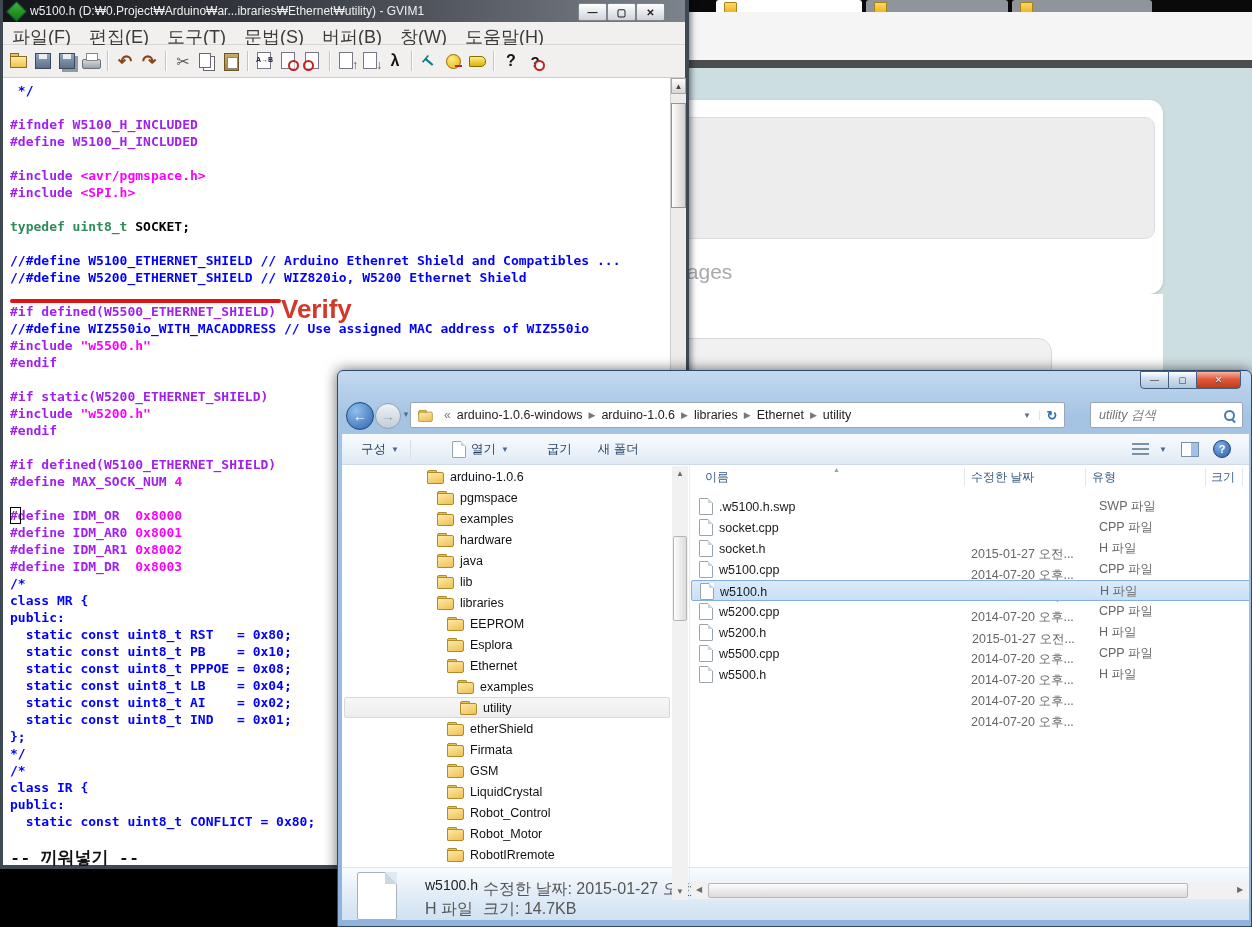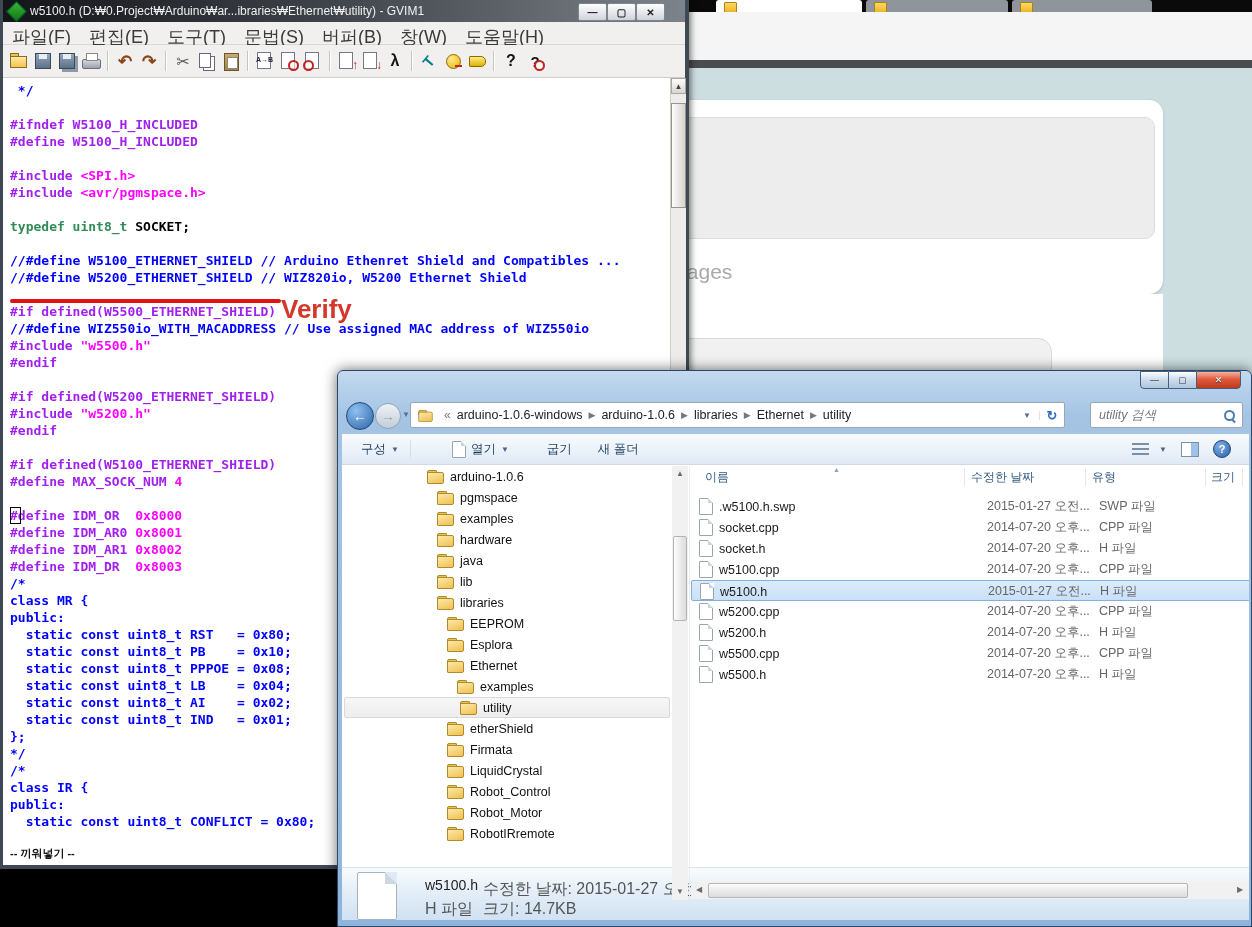--- a/index.html
+++ b/index.html
@@ -86,21 +86,21 @@
   .i-help-find::before{content:"?";font-size:15px;font-weight:bold;color:#111;}
 
   #gvim-text{left:0;top:78px;width:667px;height:787px;background:#fff;overflow:hidden;}
   #gvim-code{padding:4px 0 0 7px;font-family:"DejaVu Sans Mono",monospace;font-weight:bold;
              font-size:13px;line-height:17px;}
   .cl{height:17px;white-space:pre;}
   .sy-p{color:#a020f0;} .sy-s{color:#ff00ff;} .sy-c{color:#0000ff;} .sy-t{color:#2e8b57;} .sy-n{color:#000;}
   #vim-cursor{left:7px;top:507px;width:9px;height:15px;border:1px solid #000;}
   #red-underline{left:7px;top:299px;width:271px;height:4px;background:#e01212;border-radius:2px;}
   #verify-note{left:278px;top:294px;font-size:26px;font-weight:bold;color:#d3382a;font-family:"Liberation Sans",sans-serif;}
-  #gvim-status{left:7px;top:846px;font-family:Liberation Sans, sans-serif;font-weight:bold;font-size:11px;color:#111;}
+  #gvim-status{left:7px;top:846px;font-family:Liberation Mono, monospace;font-weight:bold;font-size:17px;color:#111;}
   #gvim-scroll{left:667px;top:78px;width:15px;height:787px;background:#edecea;border-left:1px solid #cfcdc8;}
   .sc-arrow{position:absolute;left:0;width:15px;height:16px;background:linear-gradient(#fdfdfd,#d8d6d2);
             border:1px solid #a8a6a1;box-sizing:border-box;font-size:8px;color:#444;text-align:center;line-height:15px;}
   #gvim-thumb{position:absolute;left:0;top:25px;width:15px;height:105px;background:linear-gradient(90deg,#fdfdfd,#d5d3cf);
               border:1px solid #96948f;box-sizing:border-box;}
 
   
   #explorer{left:337px;top:370px;width:915px;height:557px;z-index:20;border-radius:6px 6px 0 0;
             background:linear-gradient(180deg,#c3d9ef 0%,#a5c4e4 8%,#8fb3da 100%);
             border:1px solid #2b4a6b;box-sizing:border-box;box-shadow:0 0 14px rgba(0,0,0,.6);}
@@ -164,21 +164,21 @@
   #tree-scroll{left:330px;top:32px;width:16px;height:434px;background:#f1f1f1;}
   .xsc-arrow{position:absolute;left:0;width:16px;height:16px;font-size:8px;color:#6b6b6b;text-align:center;line-height:16px;}
   #tree-thumb{position:absolute;left:1px;top:70px;width:14px;height:85px;background:linear-gradient(90deg,#fcfcfc,#dcdcdc);
               border:1px solid #b5b5b5;border-radius:2px;box-sizing:border-box;}
   #pane-divider{left:347px;top:32px;width:1px;height:434px;background:#ececec;}
   
   #xp-files{left:349px;top:62px;width:674px;height:200px;font-size:12.5px;}
   .frow{position:relative;height:21px;}
   .frow.sel{background:linear-gradient(#dcebfa,#c8e0f7);border:1px solid #84aede;border-radius:2px;box-sizing:border-box;}
   .fc{position:absolute;top:0;height:21px;display:flex;align-items:center;white-space:nowrap;}
-  .fc-icon{left:8px;} .fc-name{left:28px;color:#1a1a1a;} .fc-date{left:296px;color:#666;} .fc-type{left:408px;color:#666;}
+  .fc-icon{left:8px;} .fc-name{left:28px;color:#1a1a1a;} .fc-date{left:280px;color:#666;margin-top:48px;} .fc-type{left:408px;color:#666;}
   
   #xp-hscroll{left:349px;top:448px;width:558px;height:17px;background:#f1f1f1;}
   #h-thumb{position:absolute;left:17px;top:1px;width:480px;height:15px;background:linear-gradient(#fcfcfc,#dcdcdc);
            border:1px solid #b5b5b5;border-radius:2px;box-sizing:border-box;}
   #details-bg{left:0;top:433px;width:907px;height:53px;background:linear-gradient(#f9fcfe,#e4eef8 45%,#cfe1f2);
               border-top:1px solid #dde6ef;}
   .bigdoc{position:relative;width:38px;height:46px;background:#fff;border:1px solid #a8b2bc;border-radius:2px;}
   .bigdoc::after{content:"";position:absolute;right:-1px;top:-1px;border-style:solid;border-width:0 12px 12px 0;
                  border-color:#cdd7df #dfeaf4;}
   .det-name{font-size:14px;color:#222;}
@@ -251,34 +251,34 @@
         <span class="tb i-help"></span>
         <span class="tb i-help-find"></span>
       </div>
     <div id="gvim-text" class="abs">
       <div id="gvim-code">
           <div class="cl"><span class="sy-c"> */</span></div>
           <div class="cl"></div>
           <div class="cl"><span class="sy-p">#ifndef W5100_H_INCLUDED</span></div>
           <div class="cl"><span class="sy-p">#define W5100_H_INCLUDED</span></div>
           <div class="cl"></div>
+          <div class="cl"><span class="sy-p">#include </span><span class="sy-s">&lt;avr/pgmspace.h&gt;</span></div>
           <div class="cl"><span class="sy-p">#include </span><span class="sy-s">&lt;SPI.h&gt;</span></div>
-          <div class="cl"><span class="sy-p">#include </span><span class="sy-s">&lt;avr/pgmspace.h&gt;</span></div>
           <div class="cl"></div>
           <div class="cl"><span class="sy-t">typedef uint8_t </span><span class="sy-n">SOCKET;</span></div>
           <div class="cl"></div>
           <div class="cl"><span class="sy-c">//#define W5100_ETHERNET_SHIELD // Arduino Ethenret Shield and Compatibles ...</span></div>
           <div class="cl"><span class="sy-c">//#define W5200_ETHERNET_SHIELD // WIZ820io, W5200 Ethernet Shield</span></div>
           <div class="cl"></div>
           <div class="cl"><span class="sy-p">#if defined(W5500_ETHERNET_SHIELD)</span></div>
           <div class="cl"><span class="sy-c">//#define WIZ550io_WITH_MACADDRESS // Use assigned MAC address of WIZ550io</span></div>
           <div class="cl"><span class="sy-p">#include </span><span class="sy-s">"w5500.h"</span></div>
           <div class="cl"><span class="sy-p">#endif</span></div>
           <div class="cl"></div>
-          <div class="cl"><span class="sy-p">#if defined(W5200_ETHERNET_SHIELD)</span></div>
+          <div class="cl"><span class="sy-p">#if static(W5200_ETHERNET_SHIELD)</span></div>
           <div class="cl"><span class="sy-p">#include </span><span class="sy-s">"w5200.h"</span></div>
           <div class="cl"><span class="sy-p">#endif</span></div>
           <div class="cl"></div>
           <div class="cl"><span class="sy-p">#if defined(W5100_ETHERNET_SHIELD)</span></div>
           <div class="cl"><span class="sy-p">#define MAX_SOCK_NUM </span><span class="sy-s">4</span></div>
           <div class="cl"></div>
           <div class="cl"><span class="sy-p">#define IDM_OR  </span><span class="sy-s">0x8000</span></div>
           <div class="cl"><span class="sy-p">#define IDM_AR0 </span><span class="sy-s">0x8001</span></div>
           <div class="cl"><span class="sy-p">#define IDM_AR1 </span><span class="sy-s">0x8002</span></div>
           <div class="cl"><span class="sy-p">#define IDM_DR  </span><span class="sy-s">0x8003</span></div>
@@ -447,20 +447,24 @@
           <div class="trow" style="padding-left: 105px;">
             <span class="fold"></span>
             <span>etherShield</span>
           </div>
           <div class="trow" style="padding-left: 105px;">
             <span class="fold"></span>
             <span>Firmata</span>
           </div>
           <div class="trow" style="padding-left: 105px;">
             <span class="fold"></span>
+            <span>GSM</span>
+          </div>
+          <div class="trow" style="padding-left: 105px;">
+            <span class="fold"></span>
             <span>LiquidCrystal</span>
           </div>
           <div class="trow" style="padding-left: 105px;">
             <span class="fold"></span>
             <span>Robot_Control</span>
           </div>
           <div class="trow" style="padding-left: 105px;">
             <span class="fold"></span>
             <span>Robot_Motor</span>
           </div>

